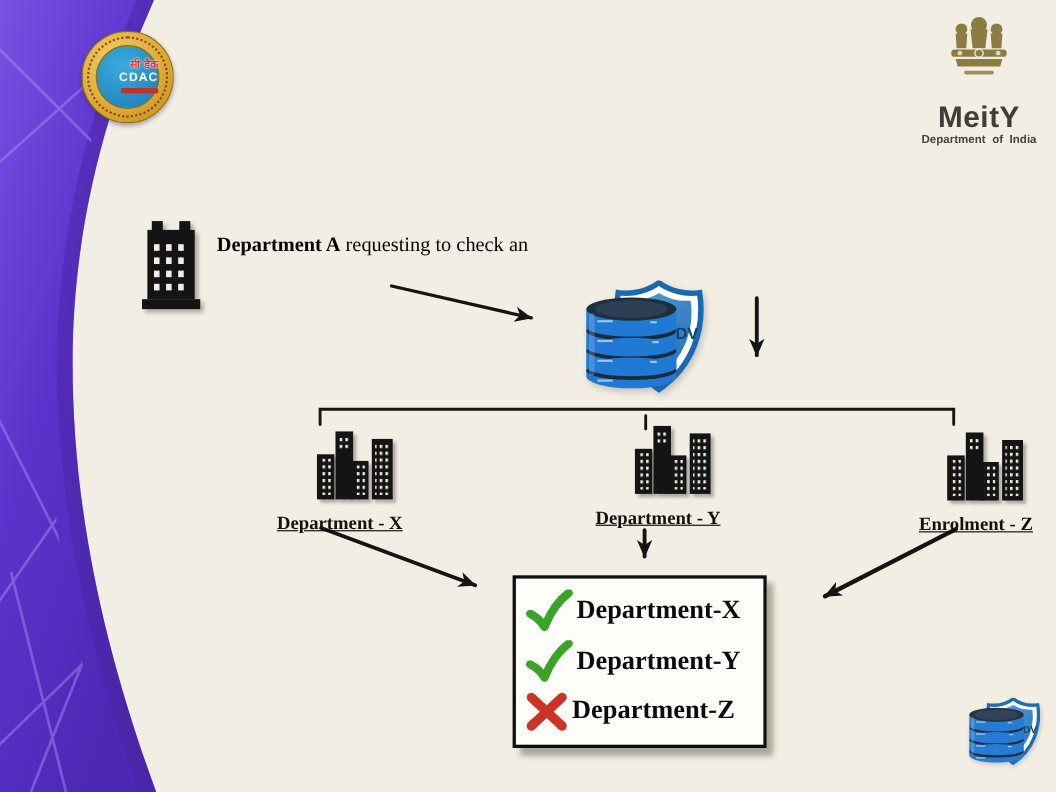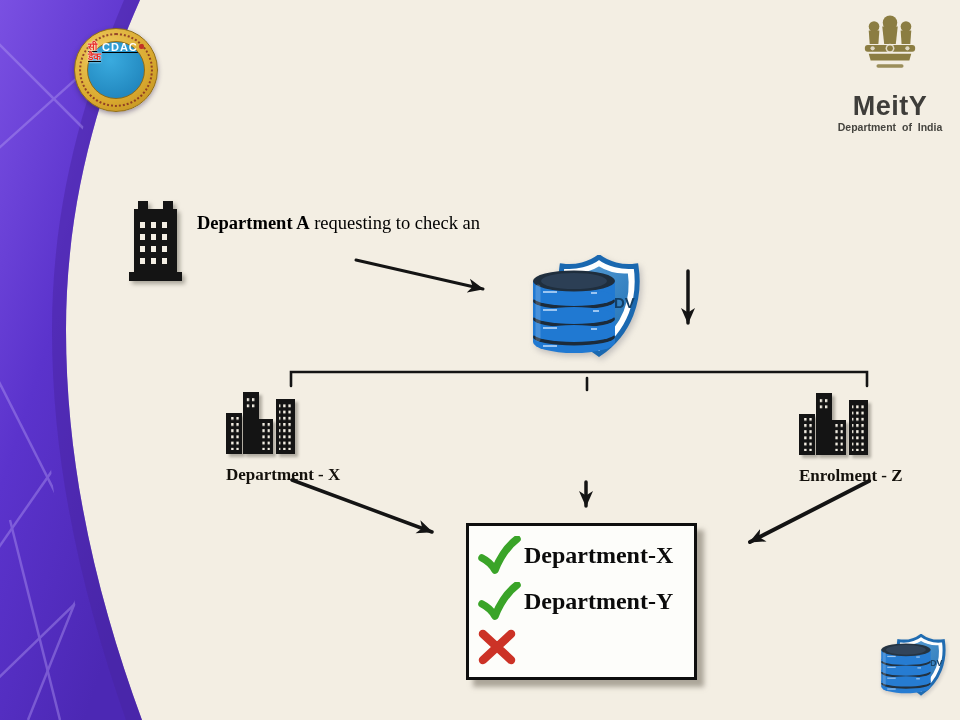--- a/index.html
+++ b/index.html
@@ -14,22 +14,22 @@
 
   
   .cdac { position:absolute; left:74px; top:28px; width:84px; height:84px; }
   .cdac-outer { position:absolute; inset:0; border-radius:50%;
     background:radial-gradient(circle at 35% 30%, #f0cc60, #d9a92f 60%, #b98a1c);
     border:1px solid #8f6c16; box-shadow:0 2px 5px rgba(50,35,80,.45); }
   .cdac-ring { position:absolute; inset:5px; border-radius:50%;
     border:2px dotted #7c2020; opacity:.75; }
   .cdac-inner { position:absolute; inset:13px; border-radius:50%;
     background:radial-gradient(circle at 40% 32%, #3aabdf, #1a7cb4);
-    border:1.5px solid #8a6a1a; display:flex; flex-direction:row;
-    align-items:flex-start; justify-content:center; gap:1px;text-decoration:underline; }
+    border:1.5px solid #8a6a1a; display:flex; flex-direction:column;
+    align-items:flex-end; justify-content:center; gap:1px; }
   .cdac-hindi { color:#e8302a; font-weight:bold; font-size:10px; line-height:1;
     text-shadow:0 0 2px #fff,0 0 1px #fff; font-family:"DejaVu Sans",sans-serif; }
   .cdac-name { color:#fff; font-weight:bold; font-size:11px; line-height:1;
     letter-spacing:1px; font-family:"Liberation Sans",sans-serif; }
   .cdac-band { width:34px; height:5px; background:#c23226; border-radius:2px; margin-top:2px; }
 
   
   .meity { position:absolute; left:836px; top:12px; width:108px; text-align:center;
     font-family:"Liberation Sans",sans-serif; }
   .meity-name { font-weight:700; font-size:27px; color:#3e3d3a; line-height:1.05;
@@ -43,21 +43,21 @@
     filter:drop-shadow(3px 3px 2px rgba(110,105,95,.55)); }
   .request-text { position:absolute; left:197px; top:211px; width:345px;
     font-size:18.5px; color:#000000; line-height:1.32; }
   .request-text b { font-weight:700; }
 
   .hub-icon { position:absolute; left:531px; top:255px;
     filter:drop-shadow(2px 3px 3px rgba(100,100,115,.35)); }
 
   .connectors { position:absolute; left:0; top:0; pointer-events:none; }
 
-  .dept { position:absolute; width:140px; text-align:left; }
+  .dept { position:absolute; width:140px; text-align:right;text-decoration:underline; }
   .dept-x { left:226px; top:392px; }
   .dept-y { left:515px; top:387px; }
   .dept-z { left:799px; top:393px; }
   .cluster { filter:drop-shadow(3px 3px 1.5px rgba(120,115,105,.55)); }
   .dept-label { font-weight:700; font-size:17px; color:#14110c; margin-top:5px; }
 
   .result-box { position:absolute; left:466px; top:523px; width:231px; height:157px;
     box-sizing:border-box; background:#fdfdfa; border:3px solid #0e0e0e;
     box-shadow:7px 7px 5px rgba(125,118,105,.6);
     display:flex; flex-direction:column; justify-content:space-around;
@@ -212,20 +212,26 @@
       <path d="M869,481 L750,542" stroke-width="4" marker-end="url(#ah)"></path>
     </g>
   </svg>
 
   <div class="dept dept-x">
     <svg class="cluster" width="78" height="64">
         <use href="#cluster"></use>
       </svg>
     <div class="dept-label">Department - X</div>
   </div>
+  <div class="dept dept-y">
+    <svg class="cluster" width="78" height="64">
+        <use href="#cluster"></use>
+      </svg>
+    <div class="dept-label">Department - Y</div>
+  </div>
   <div class="dept dept-z">
     <svg class="cluster" width="78" height="64">
         <use href="#cluster"></use>
       </svg>
     <div class="dept-label">Enrolment - Z</div>
   </div>
 
   <div class="result-box">
     <div class="result-row">
       <svg width="44" height="38" viewBox="0 0 44 38">
@@ -236,20 +242,21 @@
     <div class="result-row">
       <svg width="44" height="38" viewBox="0 0 44 38">
         <path d="M5,22 C11,25 15,29 18,34 C24,19 32,9 40,3" fill="none" stroke="#3aa428" stroke-width="7.5" stroke-linecap="round" stroke-linejoin="round"></path>
       </svg>
       <span class="result-label">Department-Y</span>
     </div>
     <div class="result-row">
       <svg width="40" height="36" viewBox="0 0 40 36">
         <path d="M6,5 L34,31 M34,5 L6,31" fill="none" stroke="#cc3226" stroke-width="8.5" stroke-linecap="round"></path>
       </svg>
+      <span class="result-label">Department-Z</span>
     </div>
   </div>
 
   <svg class="watermark" width="70" height="63" viewBox="0 0 116 104">
     <use href="#advicon"></use>
   </svg>
 
 </div>
 
 </body></html>

